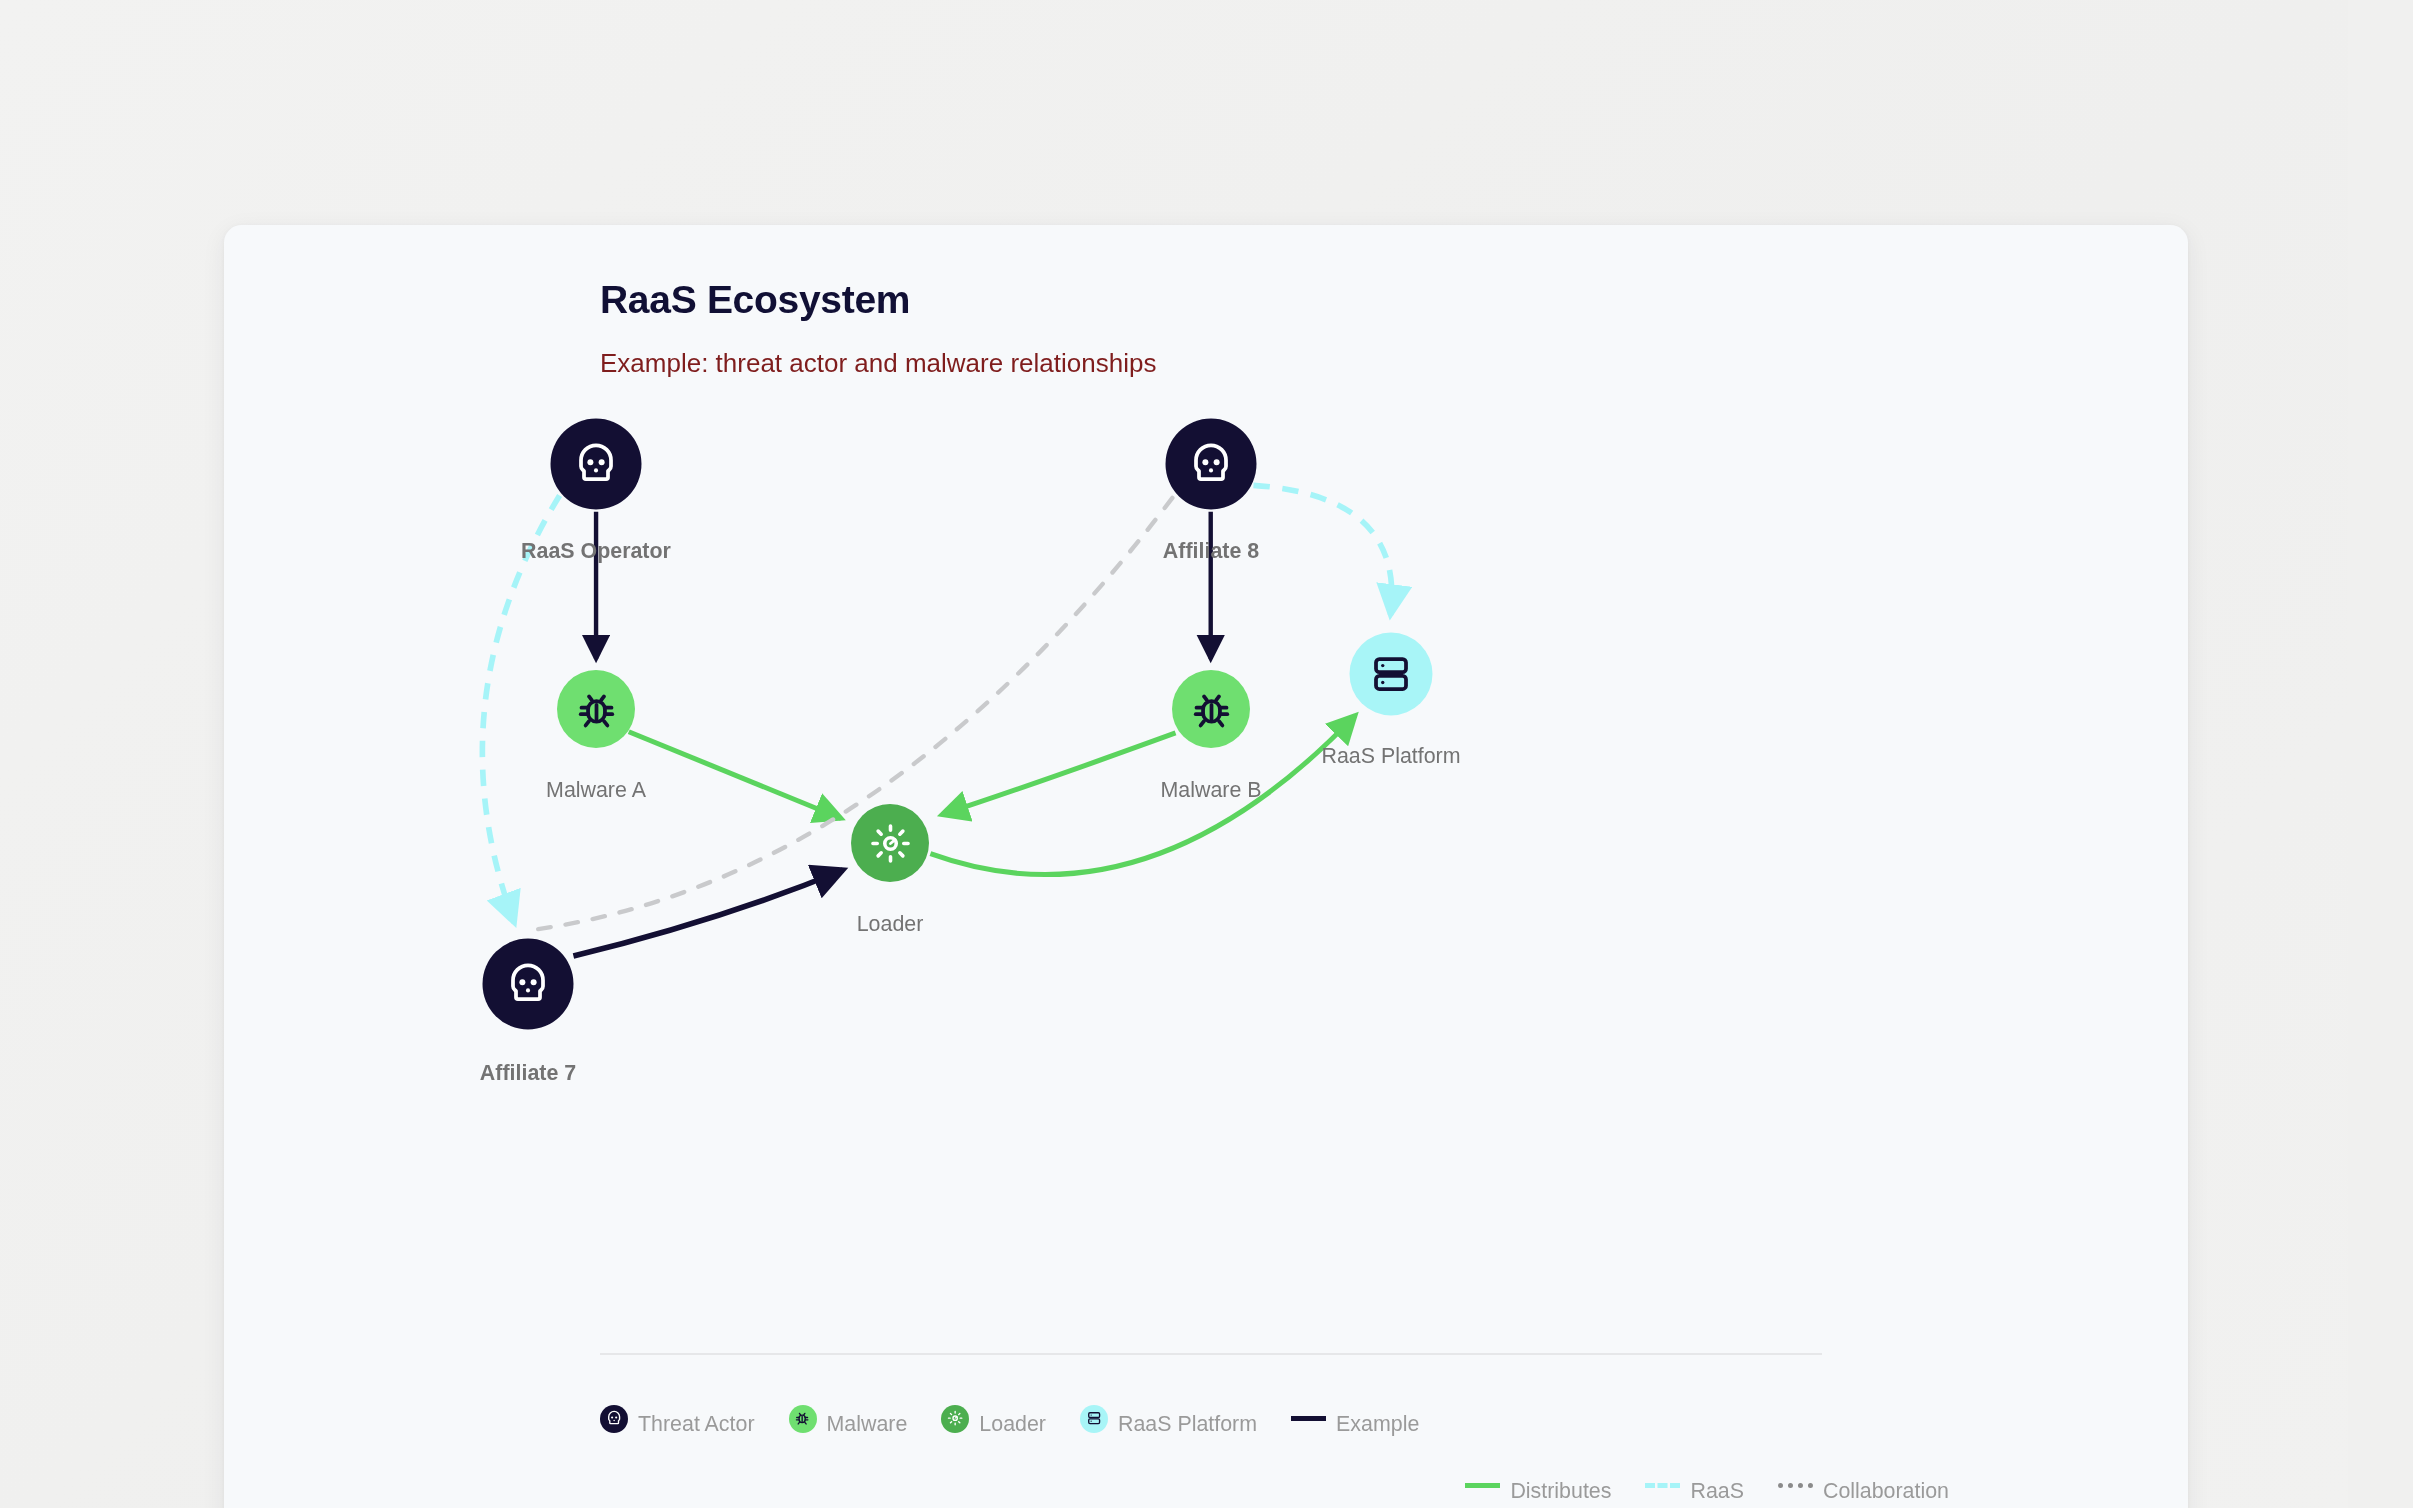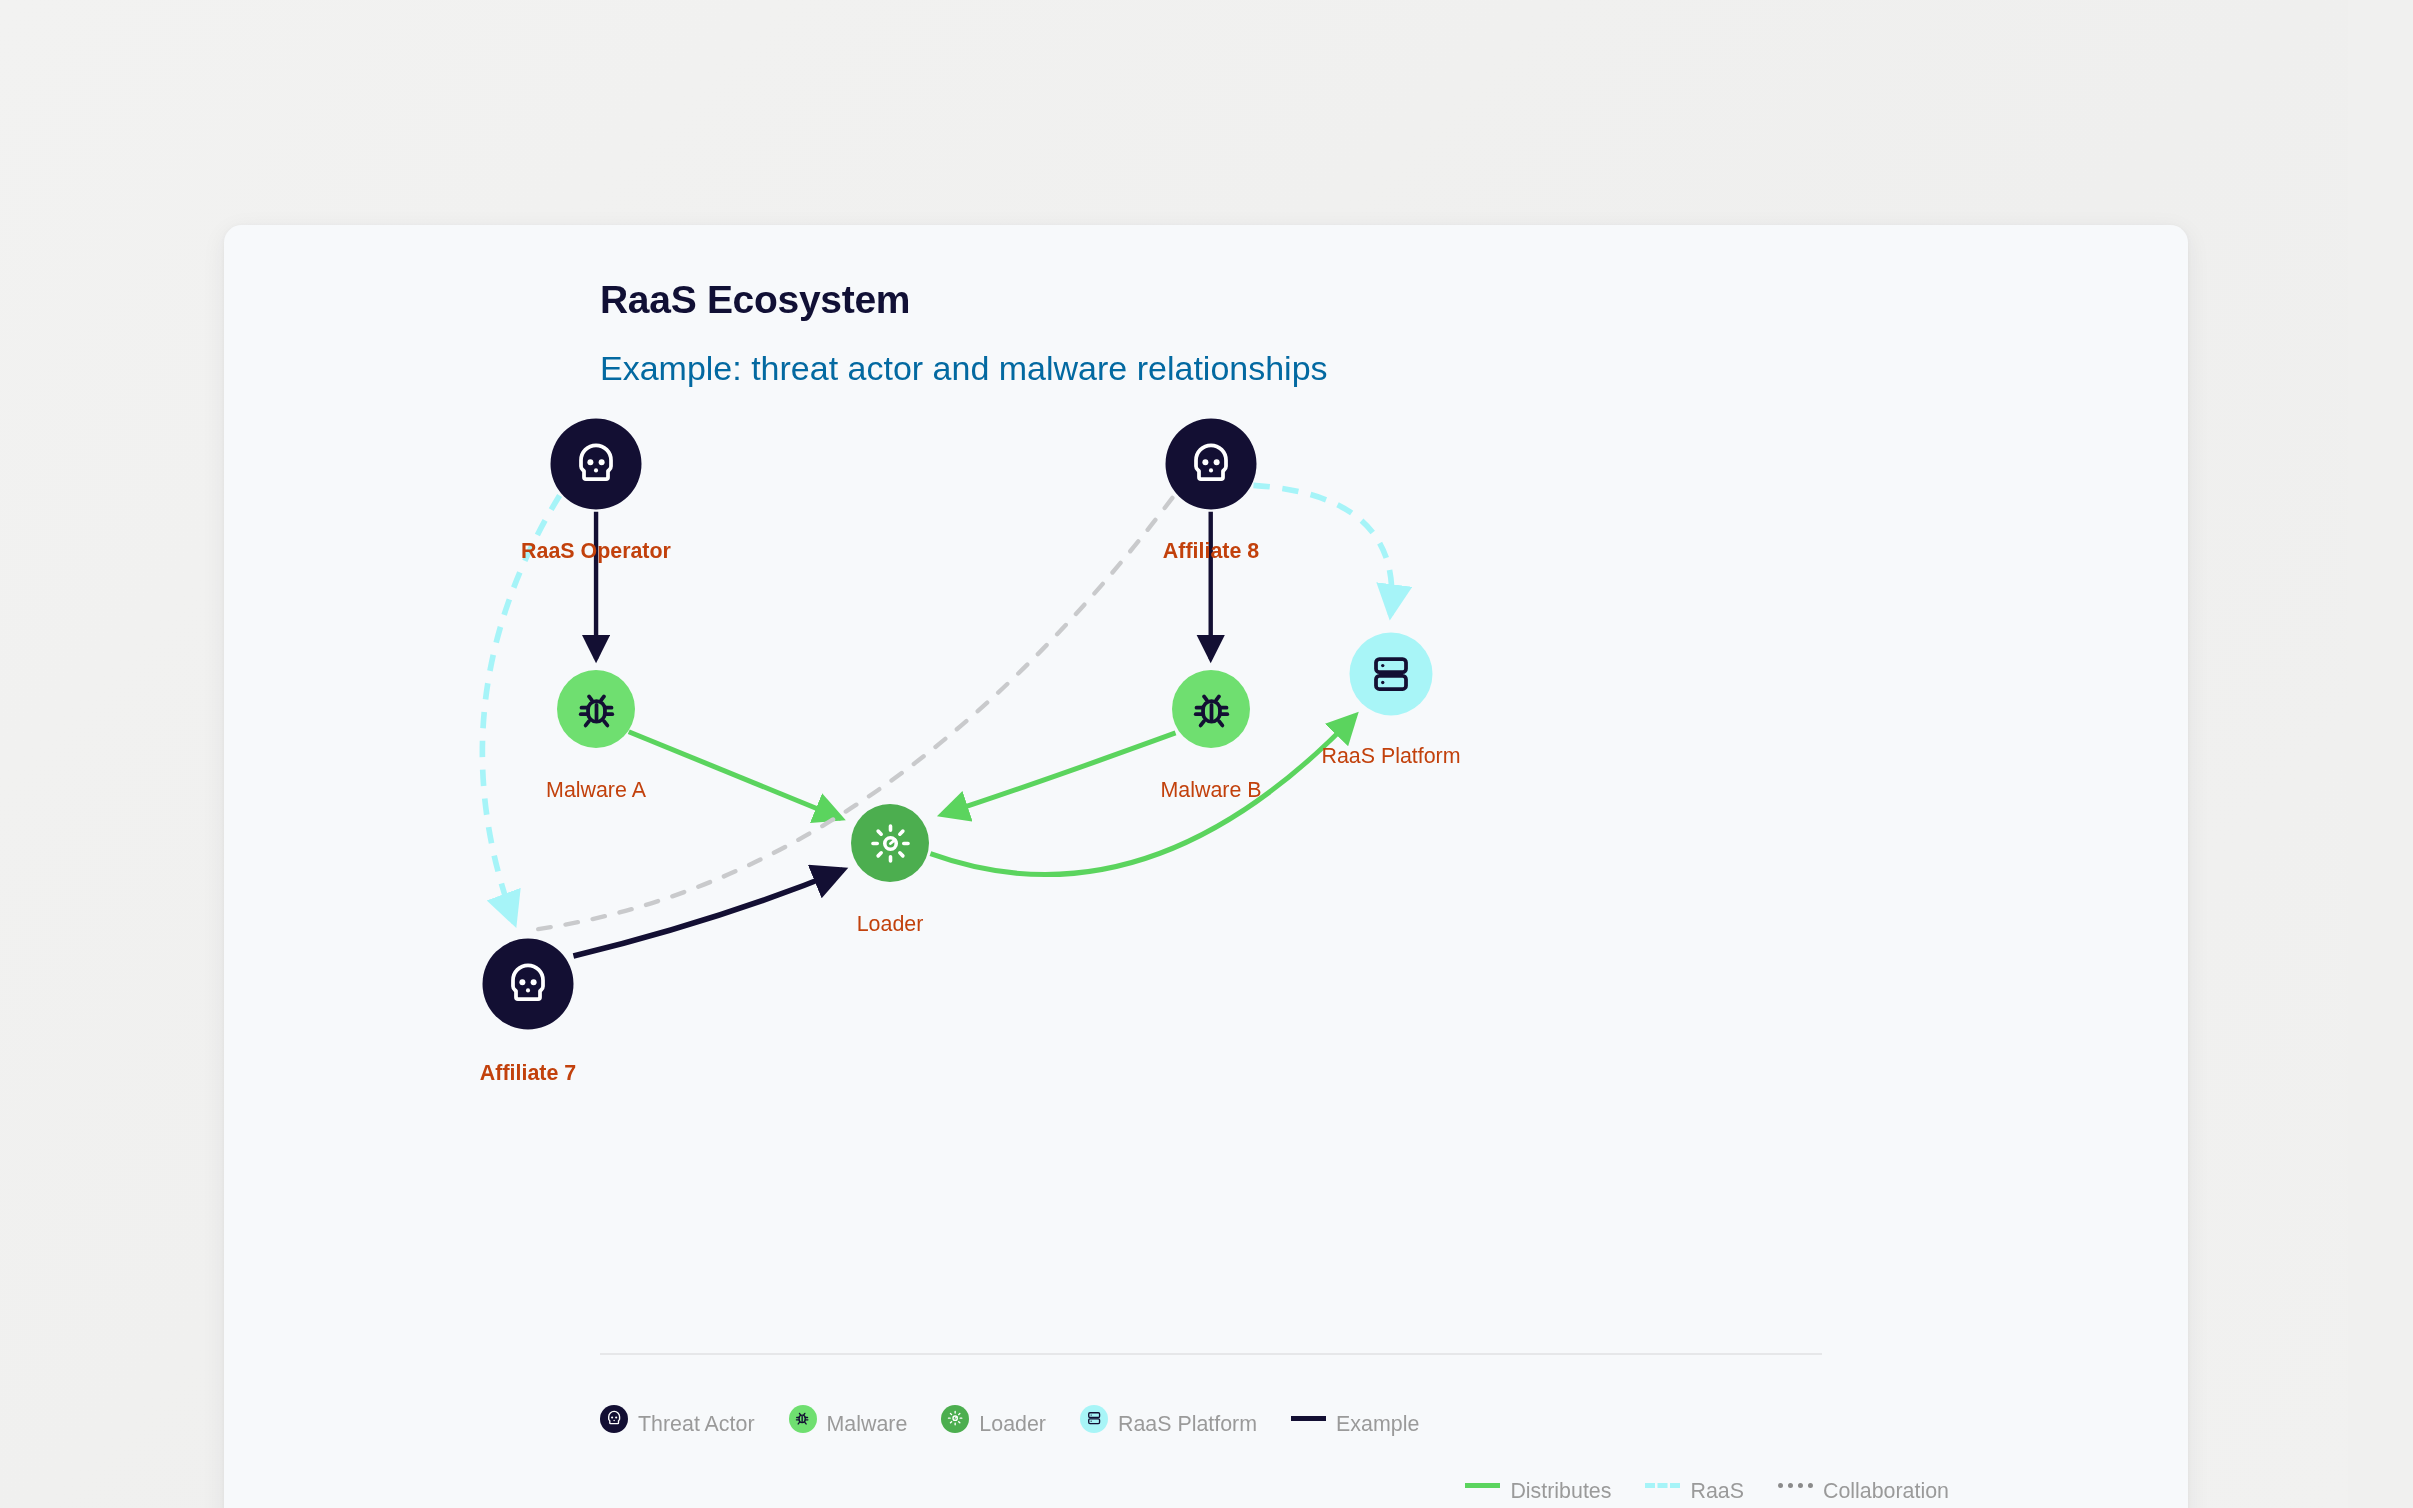--- a/index.html
+++ b/index.html
@@ -41,41 +41,41 @@
   }
   #page-title {
     font-size: 39px;
     font-weight: bold;
     color: #111035;
     letter-spacing: -0.3px;
     margin: 0;
     line-height: 1.1;
   }
   #page-subtitle {
-    font-size: 34px;
-    color: #0369a1;
+    font-size: 26px;
+    color: #7f1d1d;
     margin: 0;
     padding-top: 26.4px;
     line-height: 1.2;
   }
 
   
   #graph-svg {
     position: absolute;
     left: 0;
     top: 0;
     width: 1964px;
     height: 1383px;
     overflow: visible;
   }
 
   .node-label {
     position: absolute;
     font-size: 21.4px;
-    color: #c2410c;
+    color: #737373;
     white-space: nowrap;
     transform: translateX(-50%);
     text-align: center;
   }
   .node-label.bold { font-weight: bold; }
 
   .node-circle {
     position: absolute;
     border-radius: 50%;
     transform: translate(-50%, -50%);

